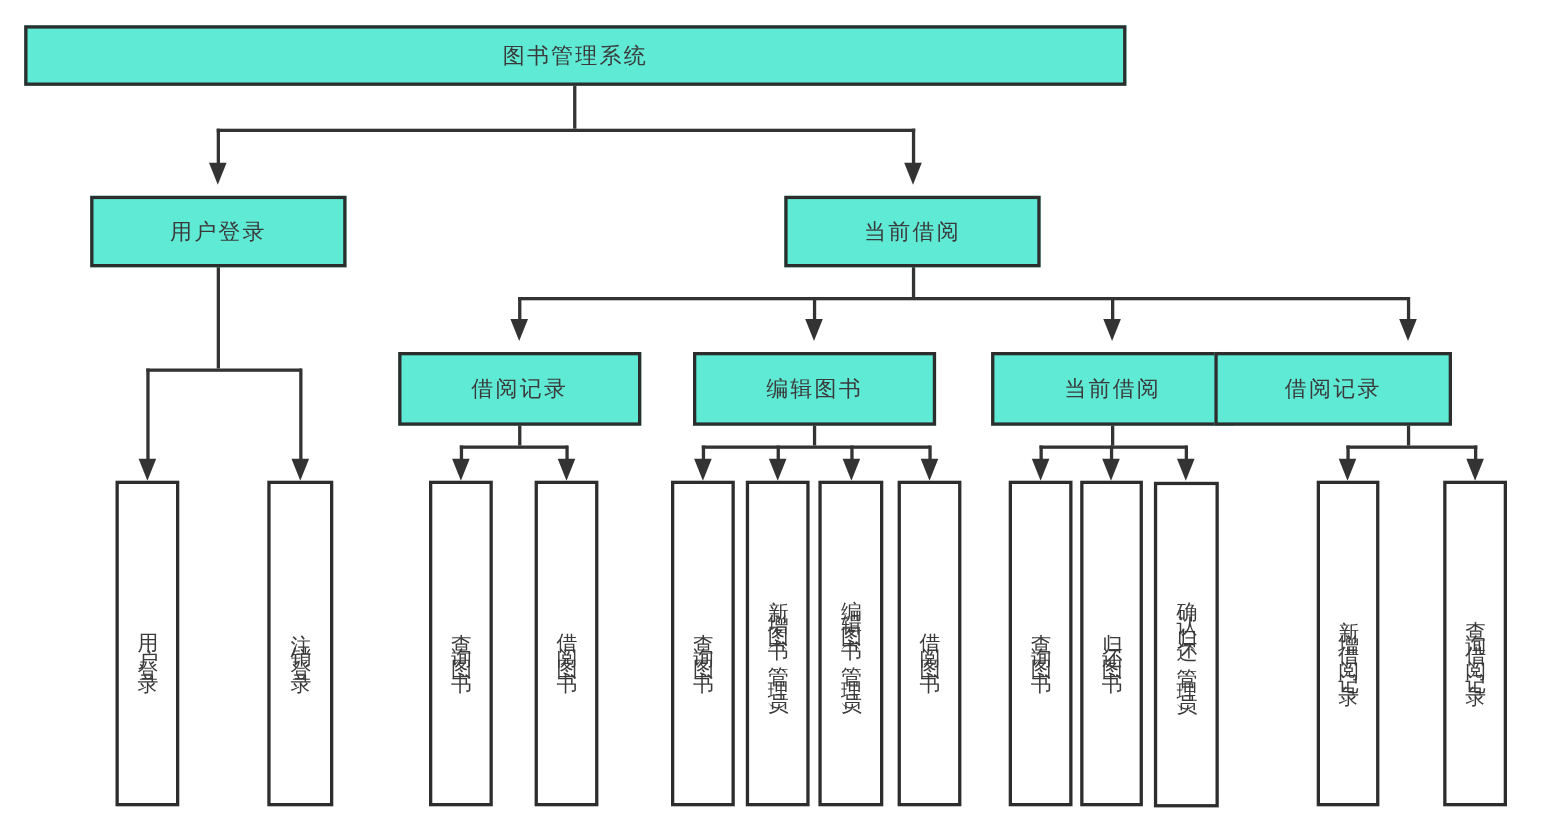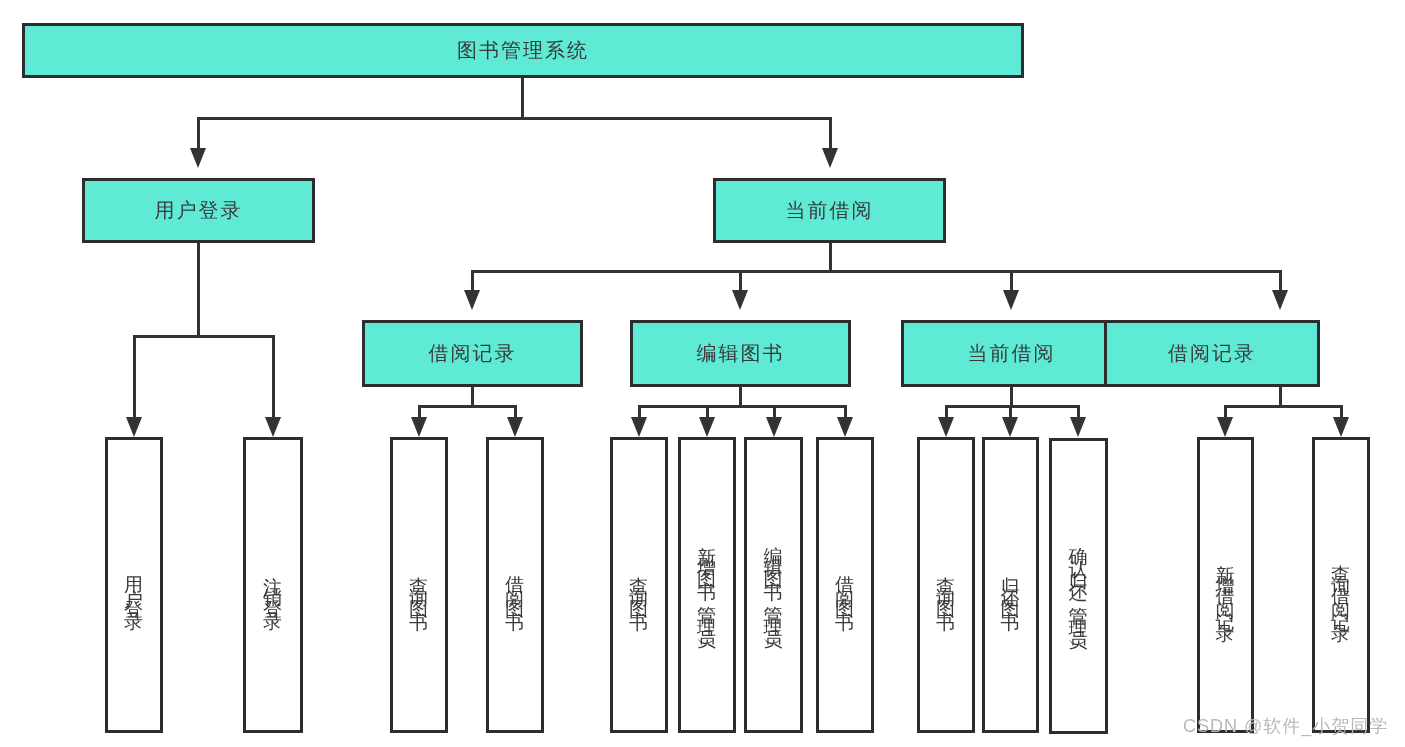--- a/index.html
+++ b/index.html
@@ -162,15 +162,14 @@
     <span class="vtext">确认归还（管理员）</span>
   </div>
 
   <div class="vbox" style="left:1197px;top:437px;width:57px;height:296px">
     <span class="vtext">新增借阅记录</span>
   </div>
   <div class="vbox" style="left:1312px;top:437px;width:58px;height:296px">
     <span class="vtext">查询借阅记录</span>
   </div>
 
-  <div class="watermark">CSDN @软件_小贺同学</div>
 
 </div>
 
 </body></html>

